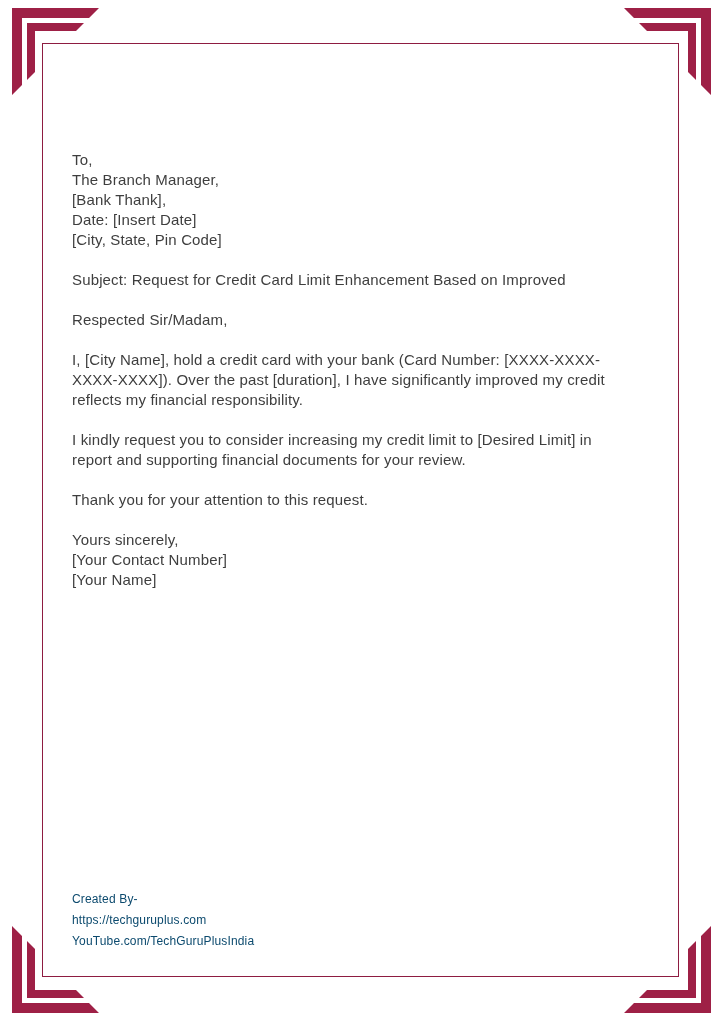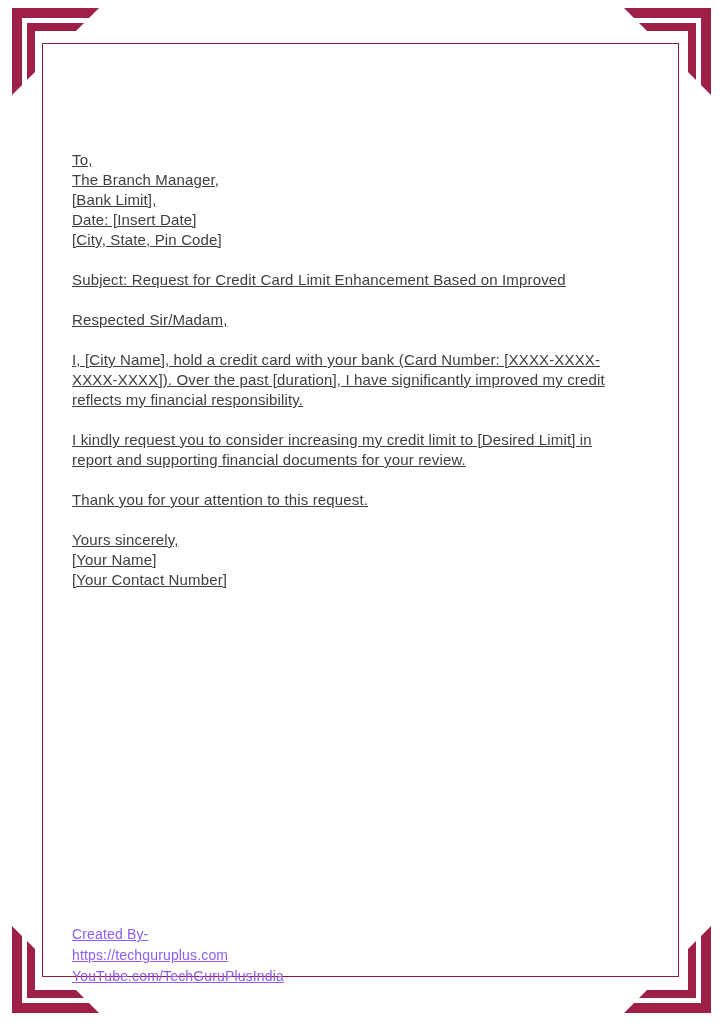--- a/index.html
+++ b/index.html
@@ -43,31 +43,30 @@
     left: 72px;
     top: 150px;
     width: 584px;
     color: #3E3E3E;
     font-size: 15px;
     line-height: 20px;
     letter-spacing: 0.15px;
   }
   .block { margin: 0 0 20px 0; }
   .block:last-child { margin-bottom: 4px; }
-  .line { white-space: nowrap; text-decoration: underline; }
+  .line { white-space: nowrap; }
 
   .footer {
     position: absolute;
     left: 72px;
     top: 889px;
-    color: #8b5cf6;
-    font-size: 14px;
+    color: #0c4a6e;
+    font-size: 12px;
     line-height: 21px;
     letter-spacing: 0.15px;
-    margin-top: 35px;
   }
 </style>
 </head>
 <body>
 
 <div class="page">
 
   <svg class="corner tl" viewBox="0 0 87 87">
     <polygon points="0,0 87,0 77,10 10,10 10,77 0,87" fill="#9E2046"></polygon>
     <polygon points="15,15 72,15 64,23 23,23 23,64 15,72" fill="#9E2046"></polygon>
@@ -85,21 +84,21 @@
     <polygon points="15,15 72,15 64,23 23,23 23,64 15,72" fill="#9E2046"></polygon>
   </svg>
 
   <div class="frame"></div>
 
   <div class="content">
 
     <div class="block">
       <div class="line">To,</div>
       <div class="line">The Branch Manager,</div>
-      <div class="line">[Bank Limit],</div>
+      <div class="line">[Bank Thank],</div>
       <div class="line">Date: [Insert Date]</div>
       <div class="line">[City, State, Pin Code]</div>
     </div>
 
     <div class="block">
       <div class="line">Subject: Request for Credit Card Limit Enhancement Based on Improved</div>
     </div>
 
     <div class="block">
       <div class="line">Respected Sir/Madam,</div>
@@ -115,22 +114,22 @@
       <div class="line">I kindly request you to consider increasing my credit limit to [Desired Limit] in</div>
       <div class="line">report and supporting financial documents for your review.</div>
     </div>
 
     <div class="block">
       <div class="line">Thank you for your attention to this request.</div>
     </div>
 
     <div class="block">
       <div class="line">Yours sincerely,</div>
+      <div class="line">[Your Contact Number]</div>
       <div class="line">[Your Name]</div>
-      <div class="line">[Your Contact Number]</div>
     </div>
 
   </div>
 
   <div class="footer">
     <div class="line">Created By-</div>
     <div class="line">https://techguruplus.com</div>
     <div class="line">YouTube.com/TechGuruPlusIndia</div>
   </div>
 

